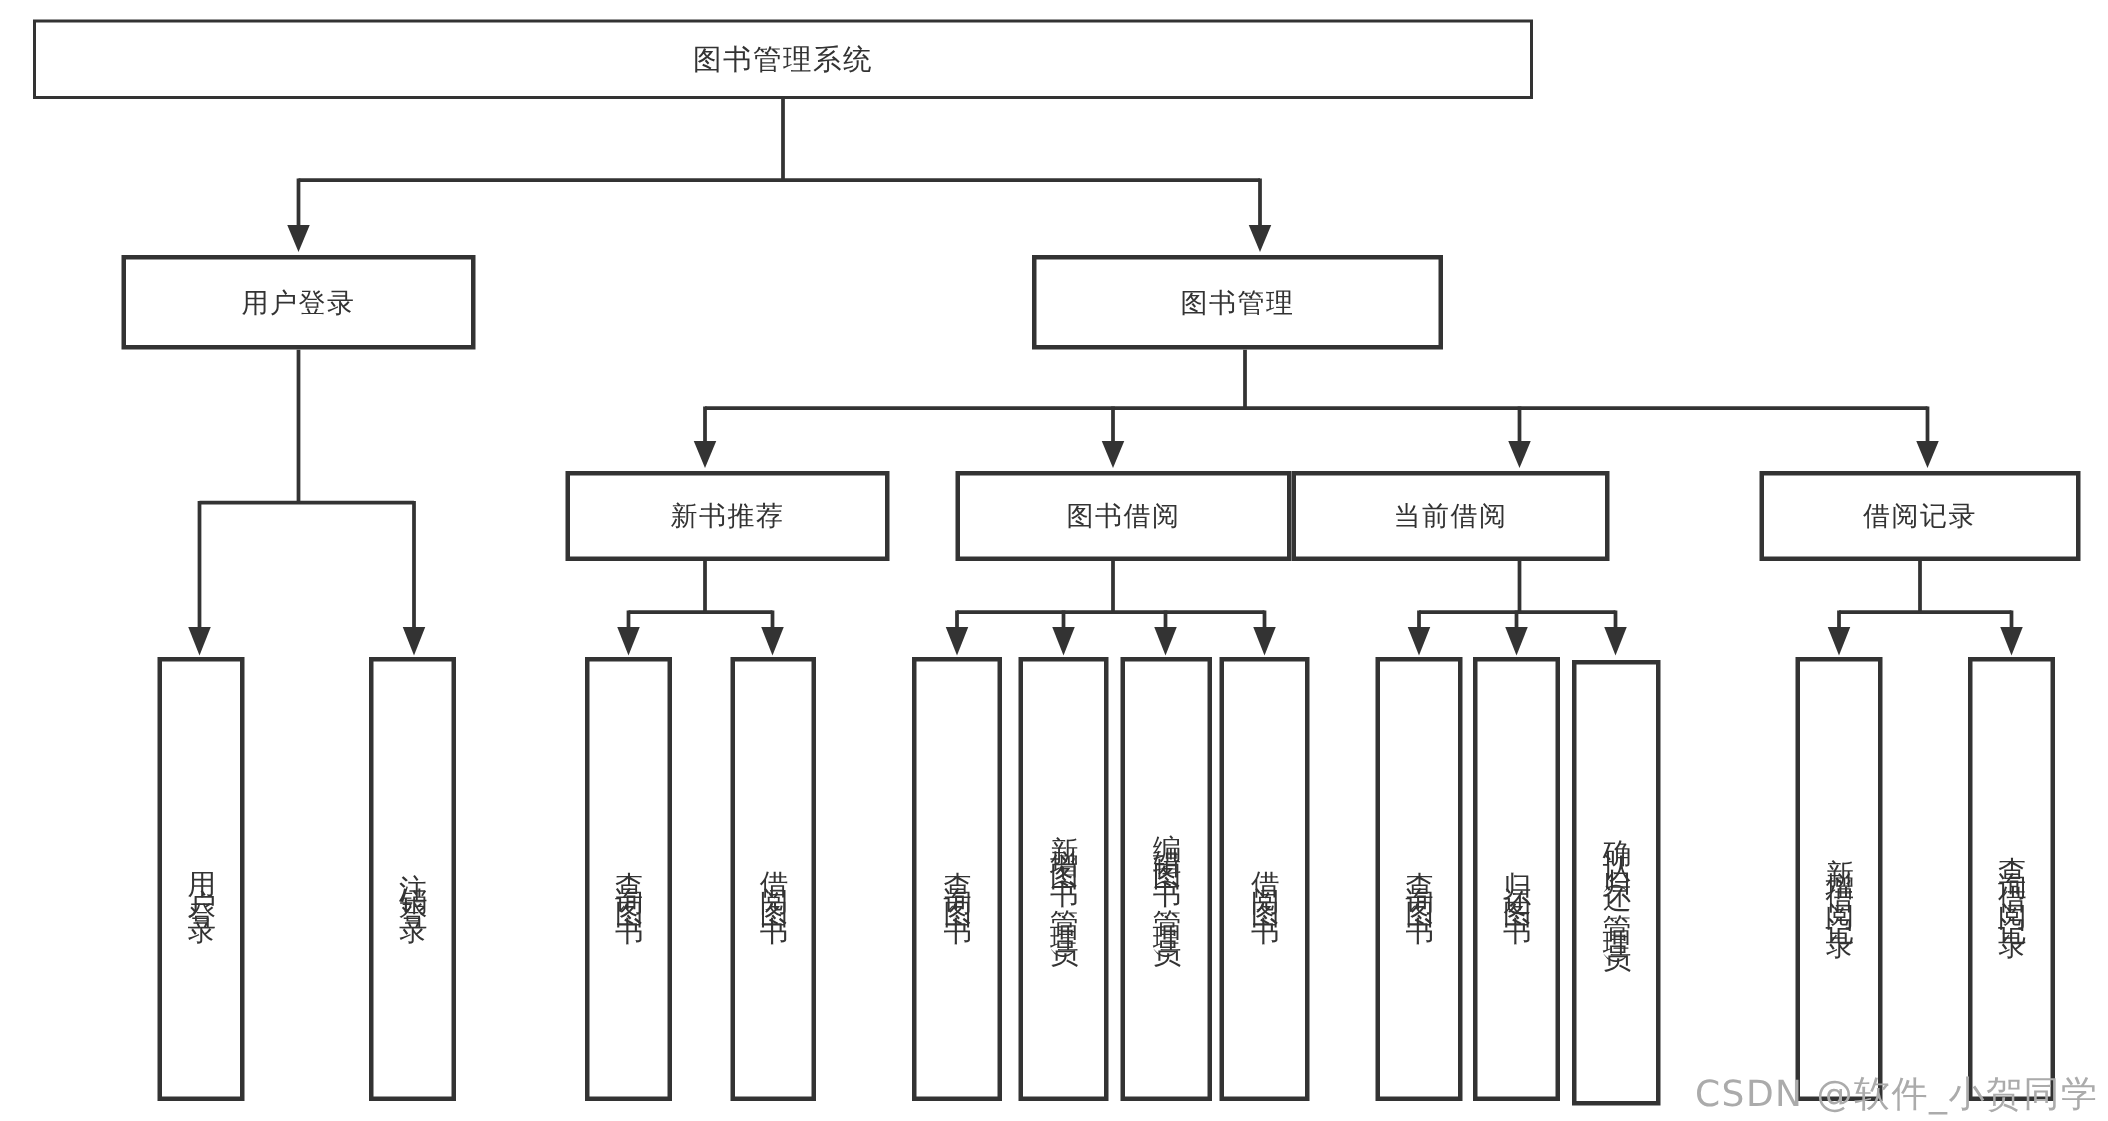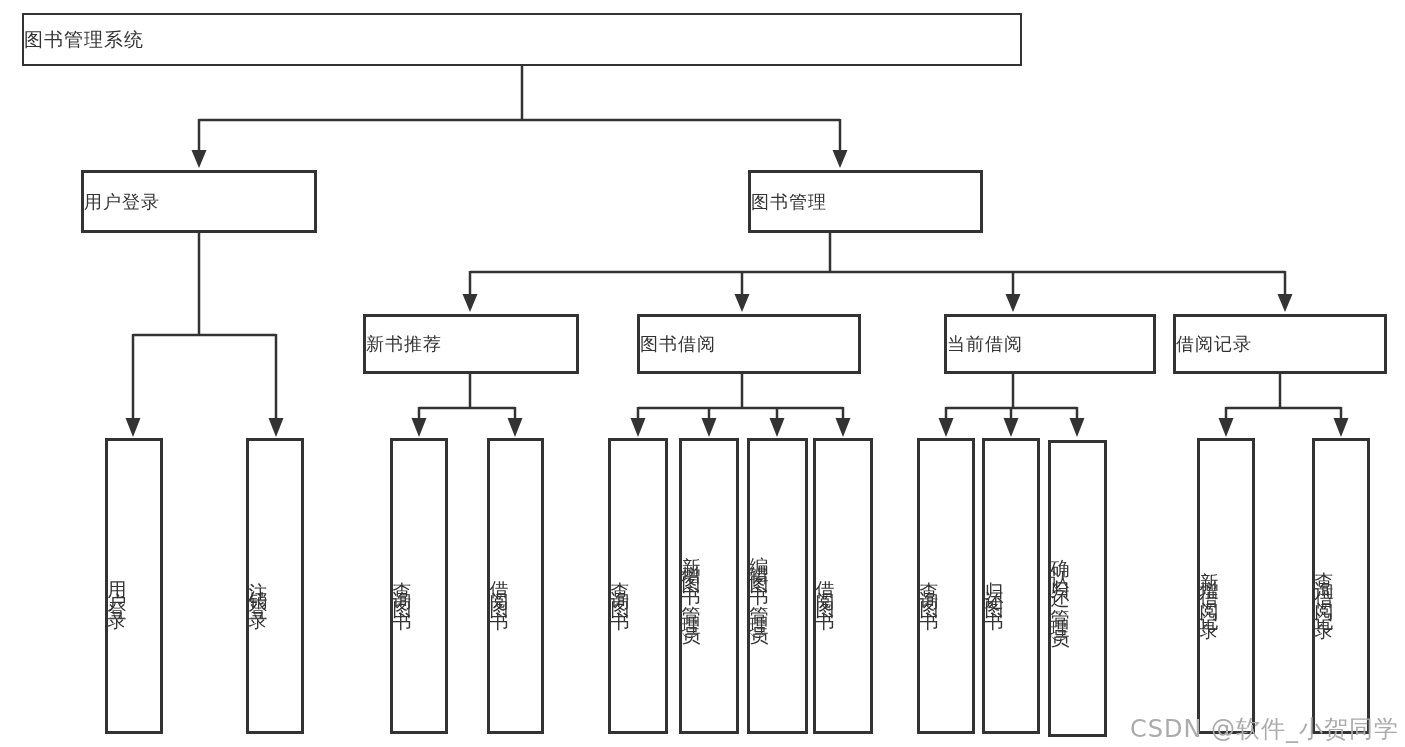--- a/index.html
+++ b/index.html
@@ -18,21 +18,21 @@
   }
   .connectors line { stroke: #333333; stroke-width: 2.5; }
   .connectors polygon { fill: #333333; stroke: none; }
   .box {
     position: absolute;
     box-sizing: border-box;
     border: 3px solid #333333;
     background: #ffffff;
     display: flex;
     align-items: center;
-    justify-content: flex-start;
+    justify-content: center;
     color: #333333;
   }
   .box.root { border-width: 2px; }
   .h-label {
     font-size: 18px;
     letter-spacing: 1px;
     white-space: nowrap;
     color: #333333;
   }
   .root .h-label { font-size: 19px; }
@@ -121,31 +121,31 @@
     <polygon points="1333.5,418 1348.5,418 1341,437"></polygon>
   </svg>
 
   <div class="box root" style="left:22px; top:13px; width:1000px; height:53px;">
     <span class="h-label">图书管理系统</span>
   </div>
 
   <div class="box" style="left:81px; top:170px; width:236px; height:63px;">
     <span class="h-label">用户登录</span>
   </div>
-  <div class="box" style="left:748px; top:170px; width:235px; height:63px;">
+  <div class="box" style="left:688px; top:170px; width:274px; height:63px;">
     <span class="h-label">图书管理</span>
   </div>
 
-  <div class="box" style="left:363px; top:314px; width:216px; height:60px;">
+  <div class="box" style="left:377px; top:314px; width:216px; height:60px;">
     <span class="h-label">新书推荐</span>
   </div>
   <div class="box" style="left:637px; top:314px; width:224px; height:60px;">
     <span class="h-label">图书借阅</span>
   </div>
-  <div class="box" style="left:944px; top:314px; width:212px; height:60px;">
+  <div class="box" style="left:861px; top:314px; width:212px; height:60px;">
     <span class="h-label">当前借阅</span>
   </div>
   <div class="box" style="left:1173px; top:314px; width:214px; height:60px;">
     <span class="h-label">借阅记录</span>
   </div>
 
   <div class="box" style="left:105px; top:438px; width:58px; height:296px;">
     <span class="v-label">用户登录</span>
   </div>
   <div class="box" style="left:246px; top:438px; width:58px; height:296px;">

